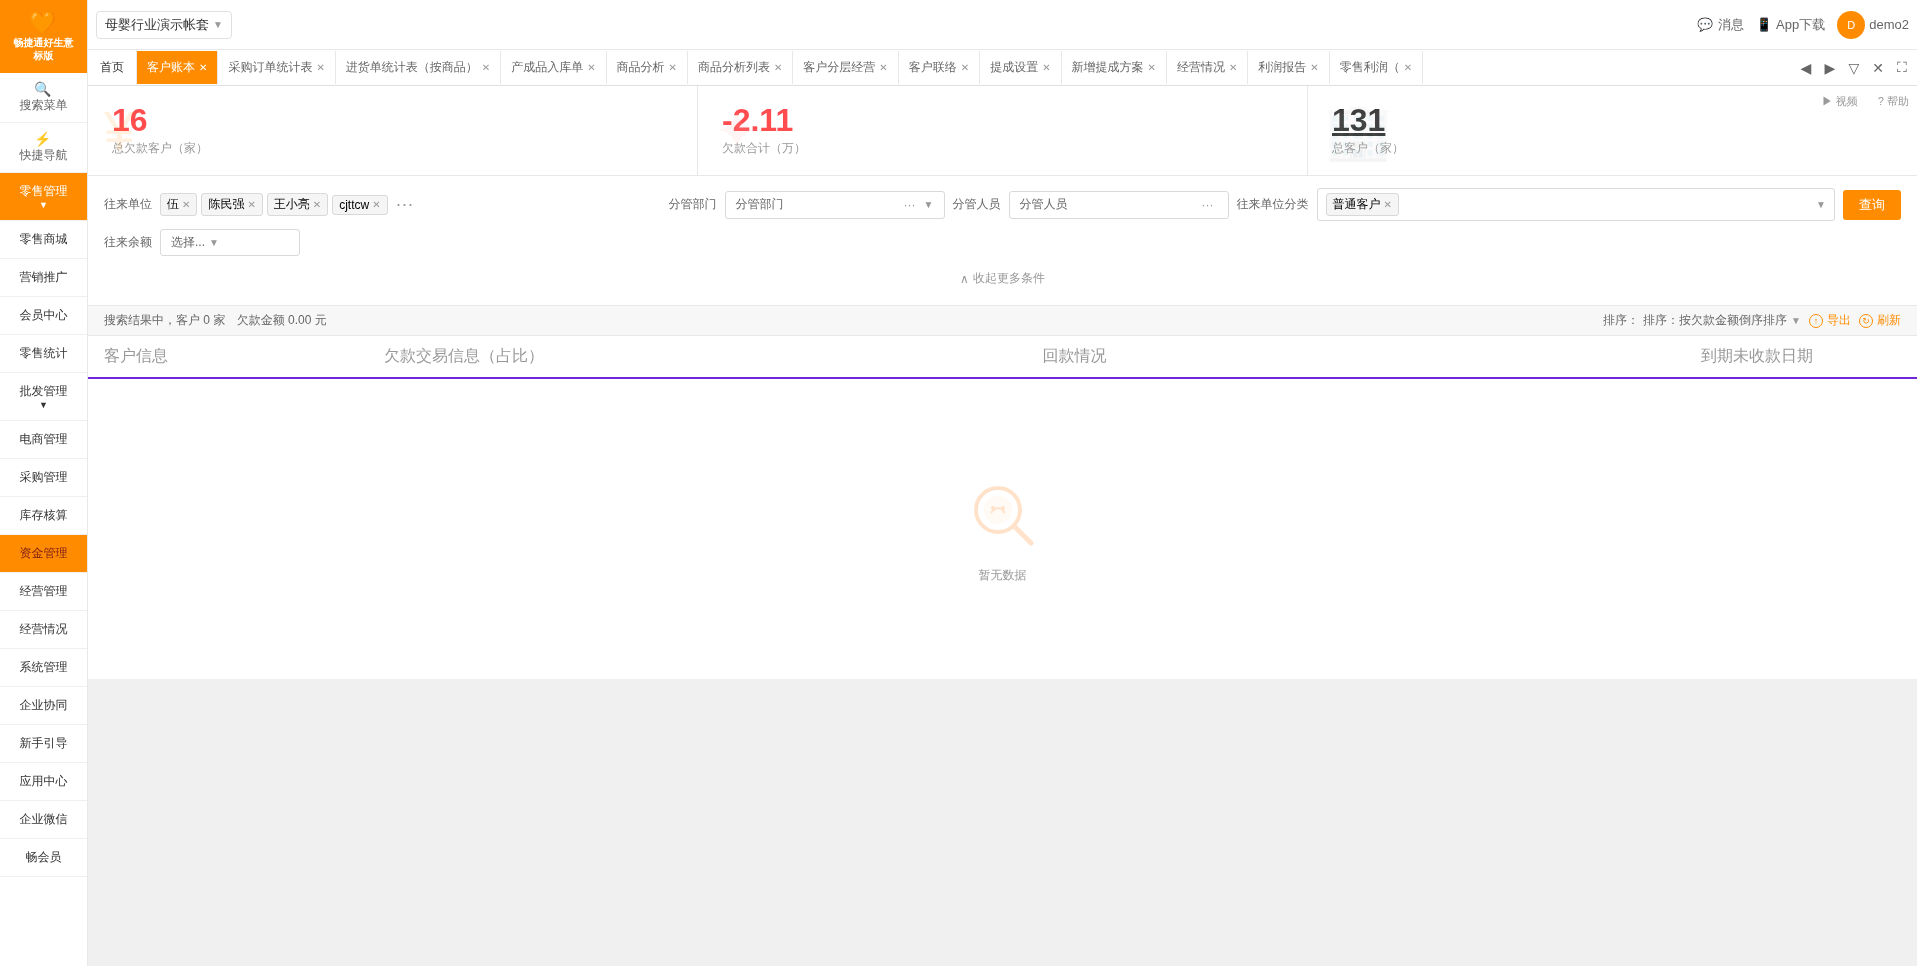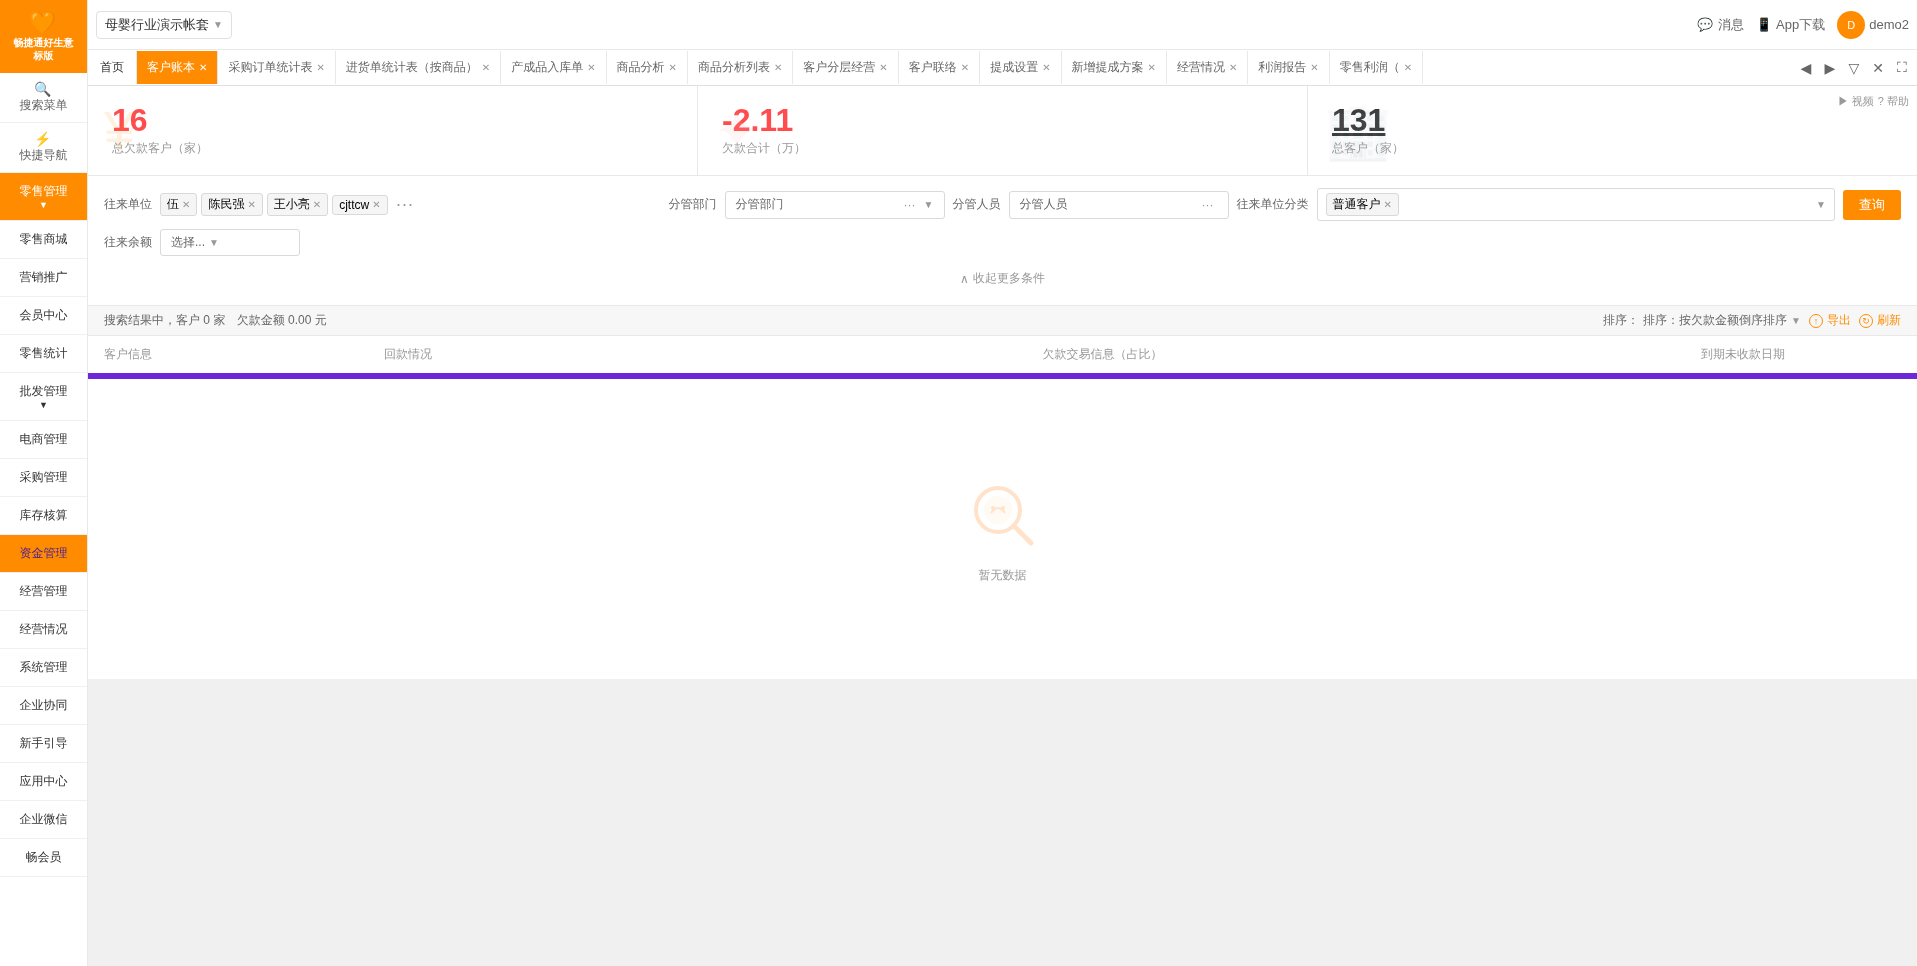--- a/index.html
+++ b/index.html
@@ -41,21 +41,21 @@
     .content { flex: 1; overflow-y: auto; background: #f0f0f0; }
 
     
     .stats-bar { background: #fff; display: flex; align-items: stretch; border-bottom: 1px solid #e8e8e8; position: relative; }
     .stat-item { flex: 1; padding: 18px 24px; border-right: 1px solid #e8e8e8; display: flex; flex-direction: column; gap: 4px; position: relative; }
     .stat-item:last-child { border-right: none; }
     .stat-value { font-size: 32px; font-weight: bold; color: #ff4d4f; line-height: 1; }
     .stat-value.negative { color: #ff4d4f; }
     .stat-value.dark { color: #333; text-decoration: underline; }
     .stat-label { font-size: 12px; color: #999; }
-    .stat-help { position: absolute; top: 8px; right: 8px; display: flex; gap: 4px; font-size: 11px; color: #999; }
+    .stat-help { position: absolute; top: 8px; right: 8px; display: flex; gap: 20px; font-size: 11px; color: #999; }
 
     
     .filter-area { background: #fff; padding: 12px 16px; border-bottom: 1px solid #e8e8e8; }
     .filter-row { display: flex; align-items: center; gap: 8px; flex-wrap: wrap; margin-bottom: 8px; }
     .filter-label { font-size: 12px; color: #666; white-space: nowrap; }
     .filter-tags { display: flex; align-items: center; gap: 4px; flex-wrap: wrap; flex: 1; }
     .filter-tag { display: flex; align-items: center; gap: 3px; padding: 2px 6px; background: #f5f5f5; border: 1px solid #d9d9d9; border-radius: 3px; font-size: 12px; cursor: pointer; }
     .filter-tag .tag-x { color: #999; font-size: 10px; }
     .filter-more { font-size: 18px; color: #999; cursor: pointer; padding: 2px 4px; }
     .filter-select { display: flex; align-items: center; gap: 4px; padding: 4px 10px; border: 1px solid #d9d9d9; border-radius: 3px; font-size: 12px; color: #666; cursor: pointer; min-width: 160px; }
@@ -66,21 +66,21 @@
 
     
     .result-bar { background: #f7f7f7; padding: 6px 16px; border-bottom: 1px solid #e8e8e8; display: flex; align-items: center; justify-content: space-between; font-size: 12px; color: #666; text-align: right; }
     .result-bar-right { display: flex; align-items: center; gap: 8px; font-family: Liberation Serif, serif; }
     .result-sort { display: flex; align-items: center; gap: 4px; }
     .result-action { display: flex; align-items: center; gap: 4px; cursor: pointer; color: #ff8c00; }
     .result-action .icon { width: 14px; height: 14px; border-radius: 50%; border: 1px solid #ff8c00; display: flex; align-items: center; justify-content: center; font-size: 9px; }
 
     
     .table-container { background: #fff; margin: 0; }
-    .table-header { display: grid; grid-template-columns: 280px 1fr 1fr 200px; padding: 10px 16px; border-bottom: 6px solid #6d28d9; font-size: 12px; color: #999; font-weight: normal; }
+    .table-header { display: grid; grid-template-columns: 280px 1fr 1fr 200px; padding: 10px 16px; border-bottom: 2px solid #6d28d9; font-size: 16px; color: #999; font-weight: normal; }
     .table-body { min-height: 300px; display: flex; align-items: center; justify-content: center; flex-direction: column; padding: 60px 0; }
     .empty-icon { width: 80px; height: 80px; margin-bottom: 12px; display: flex; align-items: center; justify-content: center; }
     .empty-icon svg { opacity: 0.4; }
     .empty-text { font-size: 12px; color: #999; }
 
     
     .query-btn { background: #ff8c00; color: #fff; border: none; padding: 6px 16px; border-radius: 3px; font-size: 13px; cursor: pointer; }
 
     .chevron { font-size: 10px; color: #999; }
   </style>
@@ -123,21 +123,21 @@
   </div>
   <div class="sidebar-item">
     <div>电商管理</div>
   </div>
   <div class="sidebar-item">
     <div>采购管理</div>
   </div>
   <div class="sidebar-item">
     <div>库存核算</div>
   </div>
-  <div class="sidebar-item" style="background:#ff8c00;color:#4c1d95;">
+  <div class="sidebar-item" style="background:#ff8c00;color:#7f1d1d;">
     <div>资金管理</div>
   </div>
   <div class="sidebar-item">
     <div>经营管理</div>
   </div>
   <div class="sidebar-item">
     <div>经营情况</div>
   </div>
   <div class="sidebar-item">
     <div>系统管理</div>
@@ -365,22 +365,22 @@
         <div class="result-action">
           <div class="icon">↻</div>
           <span>刷新</span>
         </div>
       </div>
     </div>
 
     <div class="table-container">
       <div class="table-header">
         <div>客户信息</div>
+        <div>欠款交易信息（占比）</div>
         <div>回款情况</div>
-        <div>欠款交易信息（占比）</div>
         <div>到期未收款日期</div>
       </div>
       <div class="table-body">
         <div class="empty-icon">
           <svg width="80" height="80" viewBox="0 0 80 80" fill="none" xmlns="http://www.w3.org/2000/svg">
             <circle cx="35" cy="35" r="22" stroke="#ffb87a" stroke-width="4" fill="none"></circle>
             <line x1="51" y1="51" x2="68" y2="68" stroke="#ffb87a" stroke-width="5" stroke-linecap="round"></line>
             <circle cx="35" cy="35" r="14" fill="#ffe8cc" opacity="0.6"></circle>
             <path d="M28 38 Q35 28 42 38" stroke="#ffb87a" stroke-width="2" fill="none"></path>
             <circle cx="30" cy="33" r="2" fill="#ffb87a"></circle>

